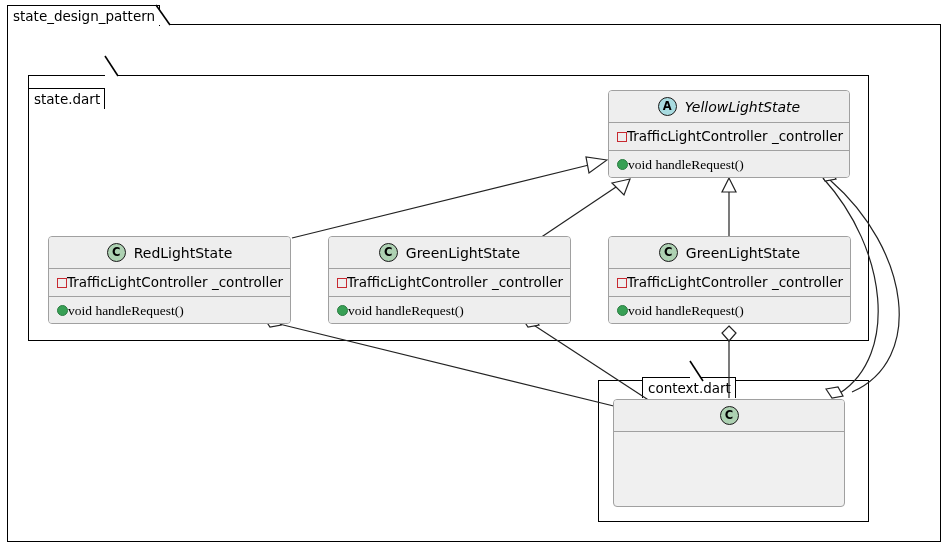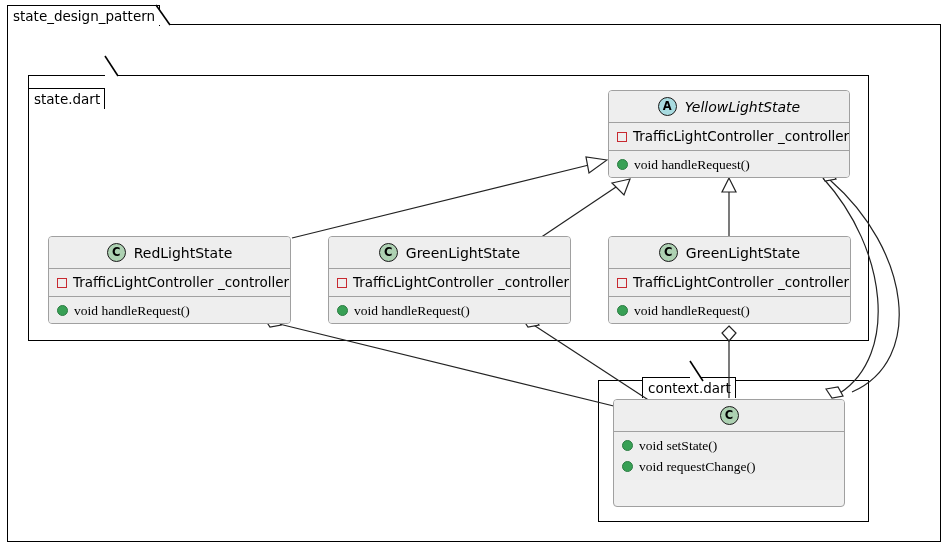--- a/index.html
+++ b/index.html
@@ -90,21 +90,20 @@
   .badge.concrete { background: #add1b2; }
   .section {
     border-bottom: 1px solid #a0a0a0;
     background: #eeeeee;
     padding: 3px 0 3px 0;
   }
   .section.last { border-bottom: none; font-family: Liberation Serif, serif; }
   .member {
     display: flex;
     align-items: center;
-    gap: 6px;
     font-size: 13.5px;
     color: #000000;
     line-height: 19px;
     padding: 1px 7px 1px 8px;
     white-space: nowrap;
   }
   .vis {
     flex: 0 0 auto;
     display: inline-block;
   }
@@ -261,25 +260,15 @@
         <span class="vis method"></span>
         <span>void handleRequest()</span>
       </div>
     </div>
   </div>
 
   <div class="cls" style="left:613px; top:399px; width:232px; height:108px;">
     <div class="cls-title">
       <span class="badge concrete">C</span>
     </div>
-    <div class="section last">
-      <div class="member">
-        <span class="vis method"></span>
-        <span>void setState()</span>
-      </div>
-      <div class="member">
-        <span class="vis method"></span>
-        <span>void requestChange()</span>
-      </div>
-    </div>
   </div>
 
 </div>
 
 </body></html>

